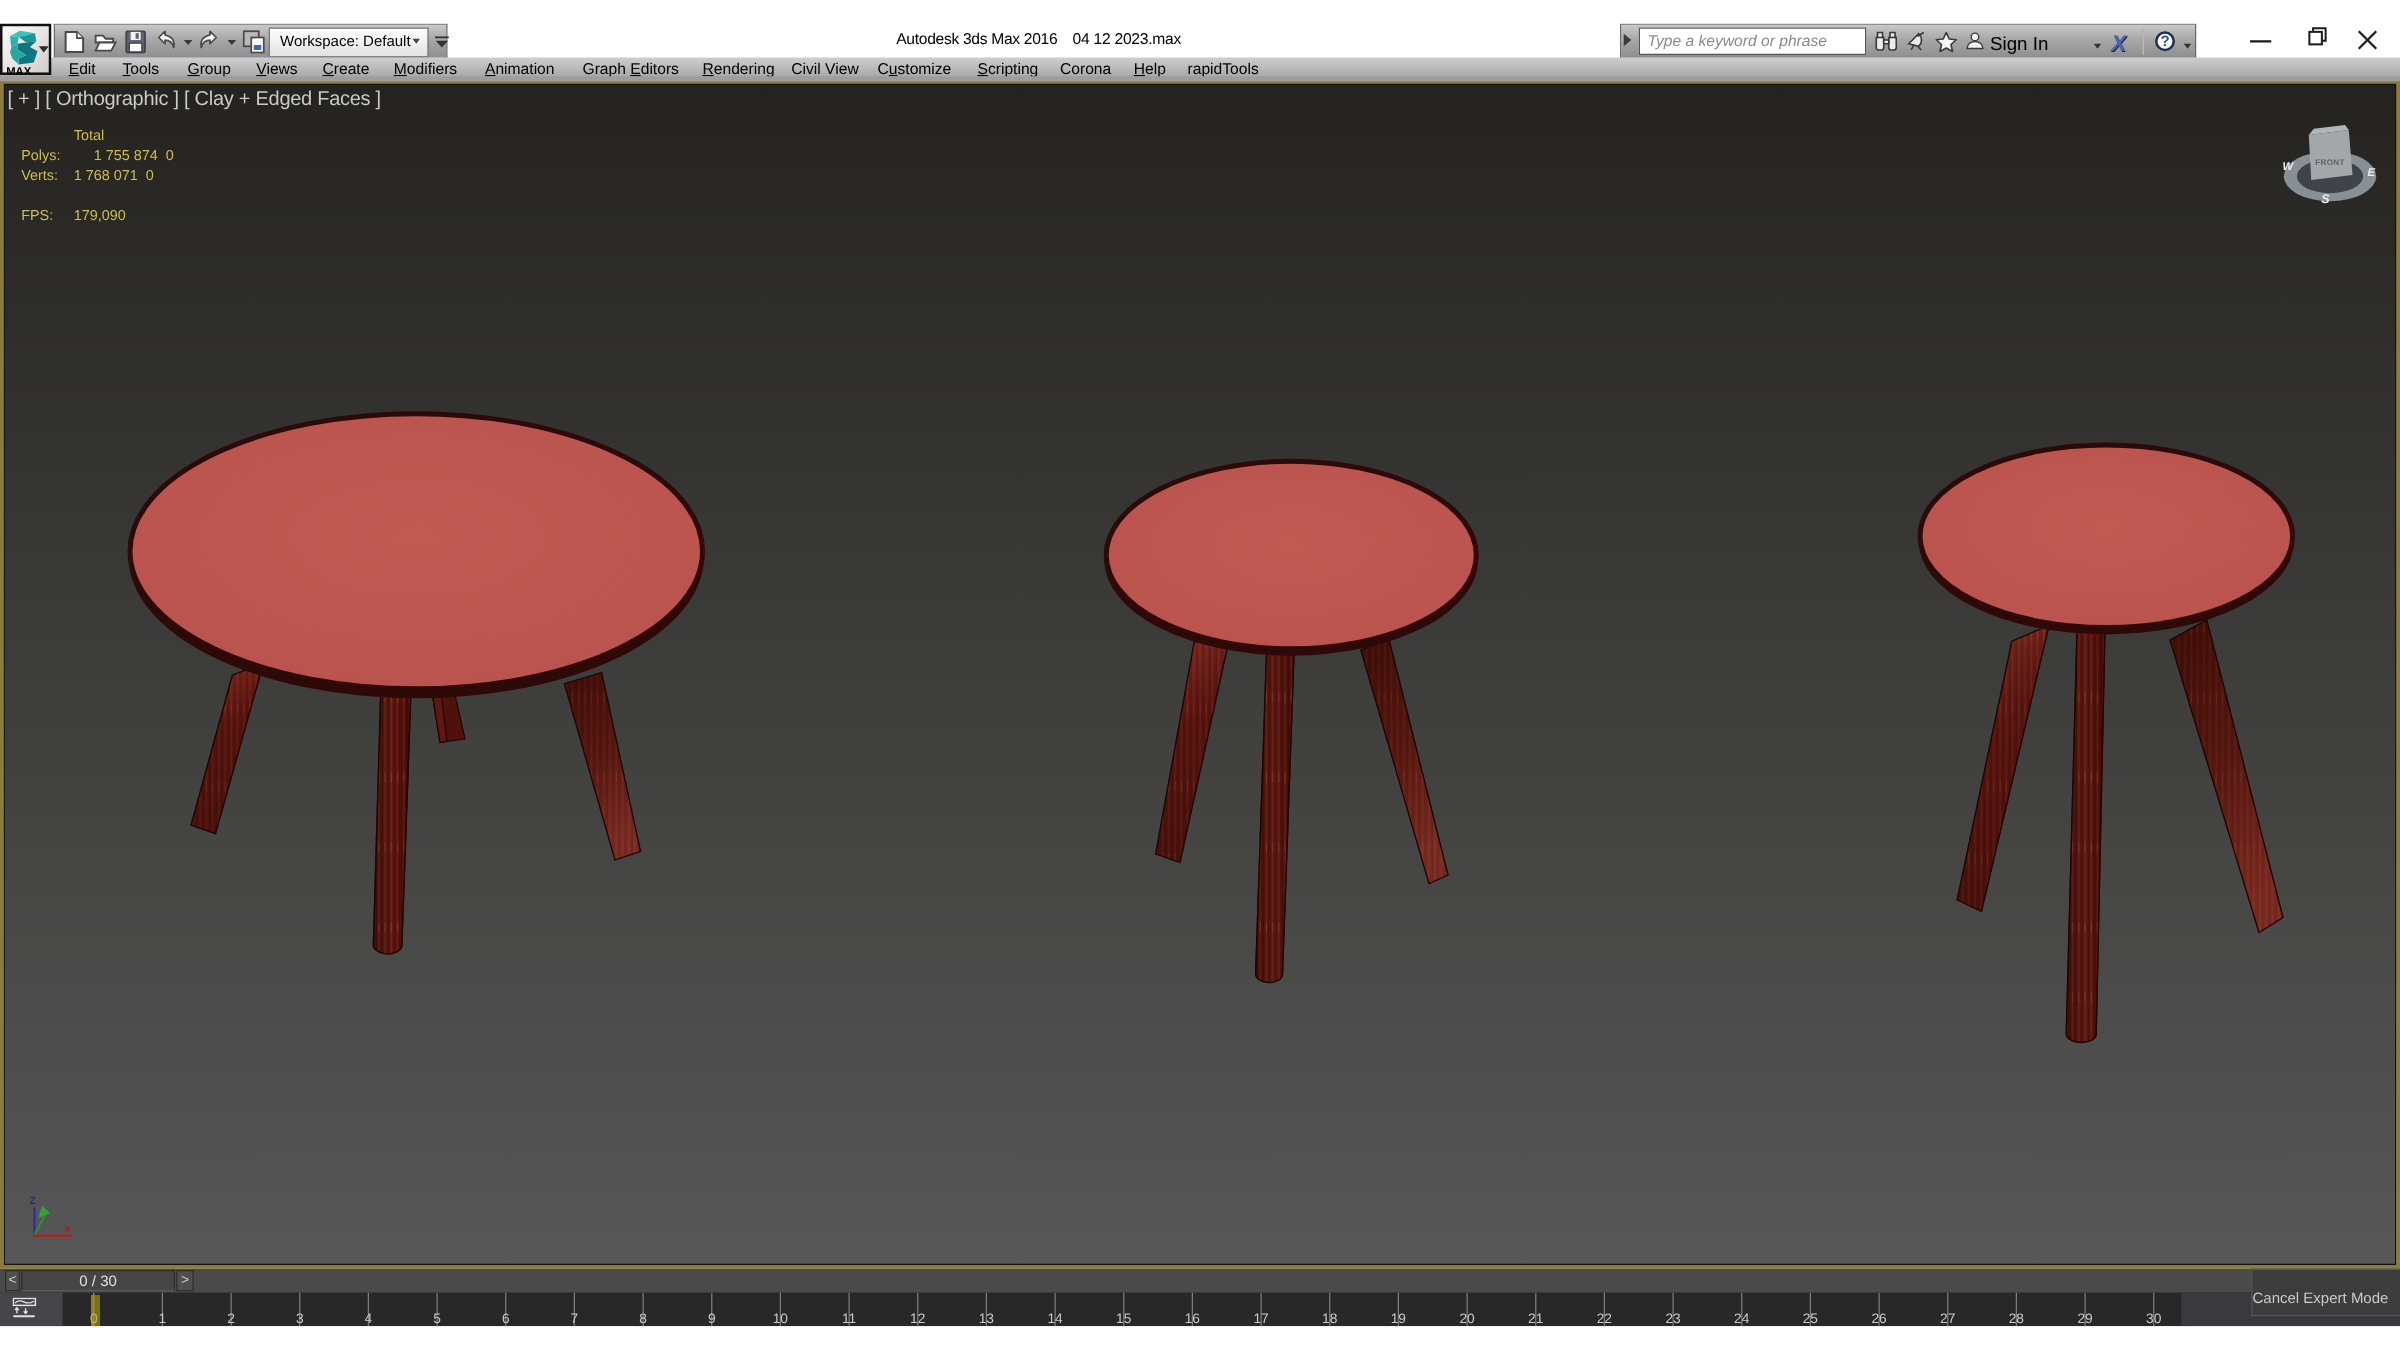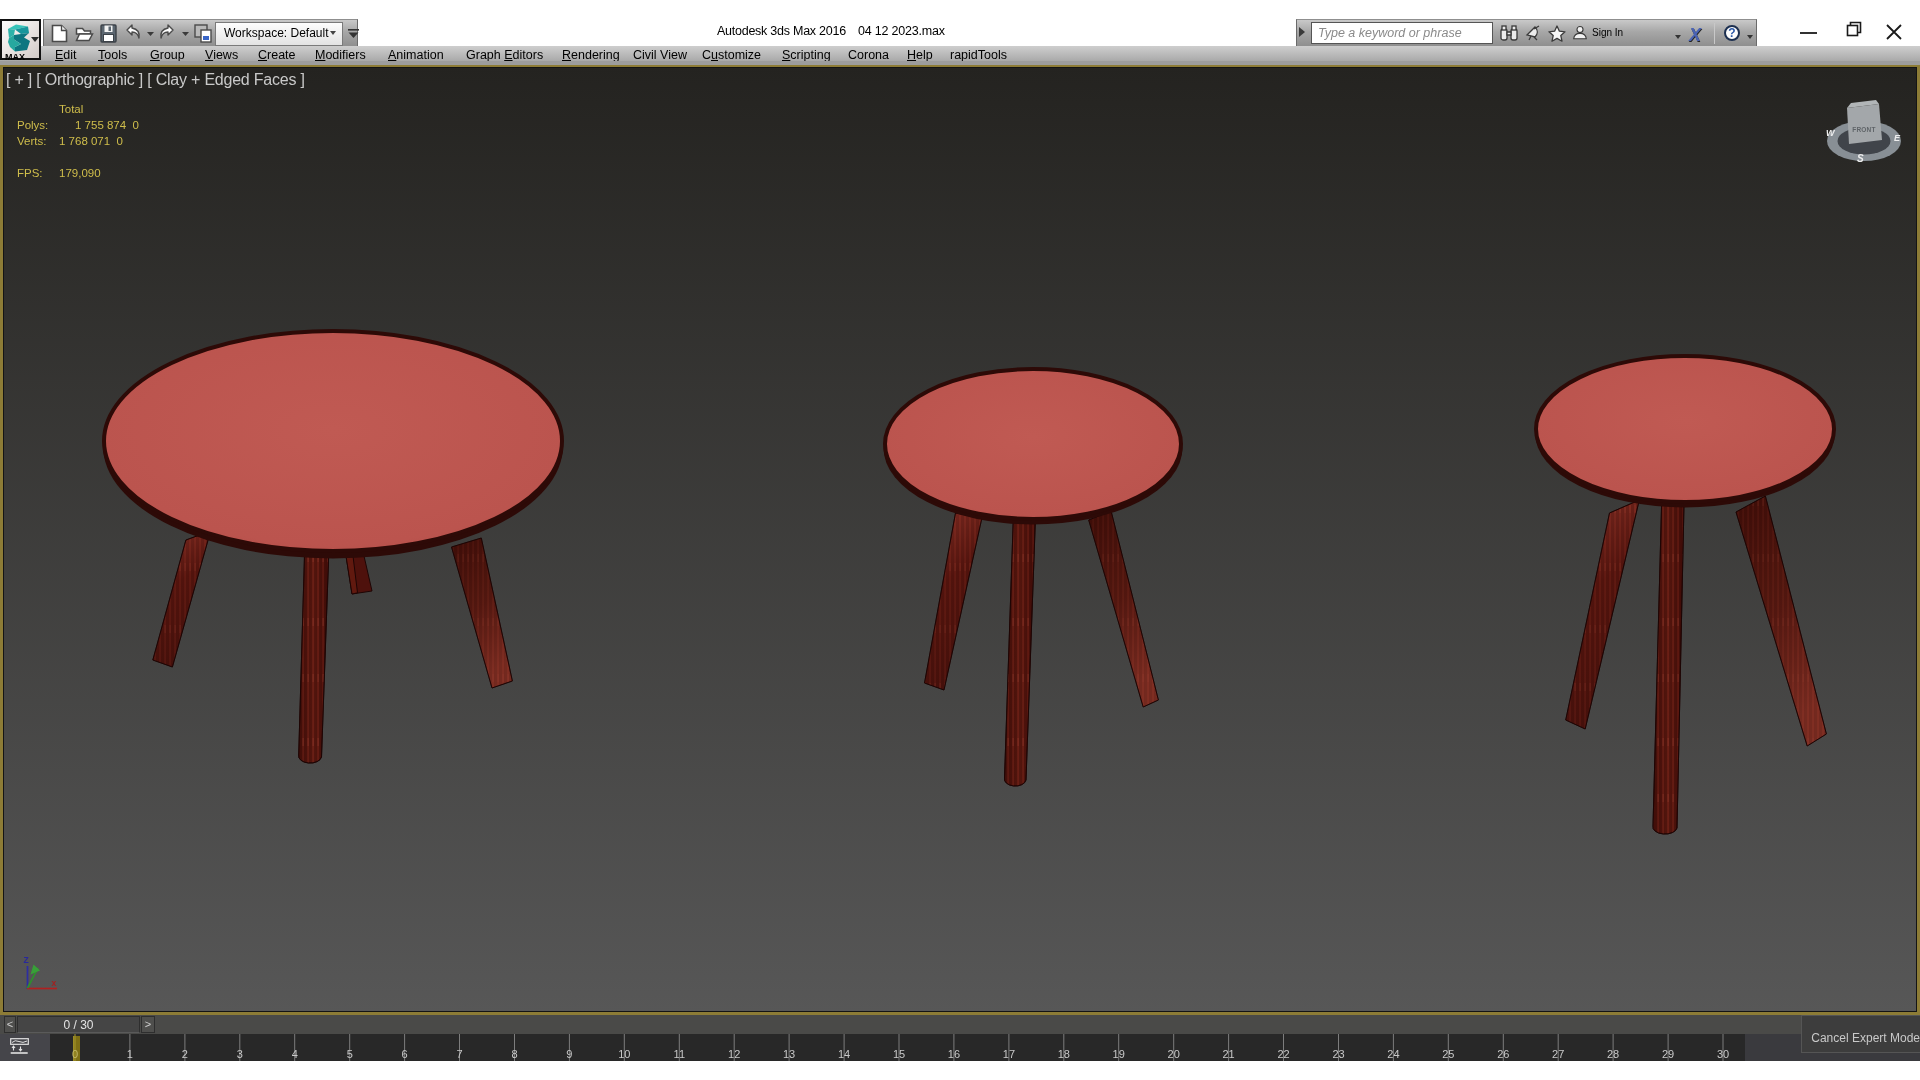--- a/index.html
+++ b/index.html
@@ -14,21 +14,21 @@
 #qat svg{position:absolute;top:4px}
 #wscombo{position:absolute;left:171px;top:2px;width:128px;height:24px;background:linear-gradient(#fdfdfd,#e3e3e3);border:1px solid #7a7a7a;font-size:12px;color:#000;line-height:20px;padding-left:8px}
 #wscombo .dd{position:absolute;right:6px;top:8px;width:0;height:0;border-left:3.5px solid transparent;border-right:3.5px solid transparent;border-top:4px solid #444}
 #titletxt1{left:717px;top:24px;font-size:12.5px;letter-spacing:-0.25px;color:#000}
 #titletxt2{left:858px;top:24px;font-size:12.5px;letter-spacing:-0.2px;color:#000}
 #searchbar{left:1296px;top:19px;width:461px;height:28px;background:linear-gradient(#c9c9c9,#a7a7a7 45%,#8f8f8f);border:1px solid #6a6a6a;border-top-color:#8f8f8f}
 #sfly{position:absolute;left:2px;top:7px;width:0;height:0;border-top:5px solid transparent;border-bottom:5px solid transparent;border-left:6px solid #3a3a3a}
 #sbox{position:absolute;left:14px;top:2px;width:182px;height:22px;background:#fff;border:1px solid #555}
 #sbox span{position:absolute;left:6px;top:3px;font-size:12.5px;font-style:italic;color:#8a8a8a}
 .sic{position:absolute;top:5px}
-#signin{position:absolute;left:295px;top:7px;font-size:10px;color:#000}
+#signin{position:absolute;left:295px;top:7px;font-size:15px;color:#000}
 #sdd1{position:absolute;left:378px;top:15px;width:0;height:0;border-left:3.5px solid transparent;border-right:3.5px solid transparent;border-top:4px solid #333}
 #xlogo{position:absolute;left:392px;top:5px;font-size:18px;font-weight:bold;color:#4a63b4;font-style:italic;text-shadow:0.5px 0.5px 0 #222}
 #sep1{position:absolute;left:417px;top:3px;width:1px;height:21px;background:#777;border-right:1px solid #c8c8c8}
 #qm{position:absolute;left:427px;top:5px;width:16px;height:16px;border:2px solid #1c2f50;border-radius:50%;background:#fdfdfd;color:#2a57a8;font-size:12px;font-weight:bold;text-align:center;line-height:13px}
 #sdd2{position:absolute;left:450px;top:15px;width:0;height:0;border-left:3.5px solid transparent;border-right:3.5px solid transparent;border-top:4px solid #333}
 .winbtn{position:absolute;top:0;height:46px;width:20px}
 
 #menubar{left:0;top:46px;width:1920px;height:26px;background:linear-gradient(#cecece,#b3b3b3 45%,#8e8e8e);border-bottom:1px solid #3a3a3a}
 .mi{position:absolute;top:1.5px;font-size:12.5px;color:#000}
 .mi u{text-underline-offset:1px}
@@ -39,21 +39,21 @@
 #vplabel{left:3px;top:4px;font-size:16px;letter-spacing:-0.22px;color:#c9c9c9}
 .stat{position:absolute;font-size:11.5px;color:#cfbd4b}
 
 #sliderrow{left:0;top:1015px;width:1920px;height:20px;background:#4a4a48}
 .tsbtn{position:absolute;top:1px;height:17px;background:#4f4f4d;border:1px solid #2e2e2e;color:#d0d0d0;font-size:11px;text-align:center;line-height:15px}
 #tstrack{position:absolute;left:17px;top:1px;width:123px;height:17px;background:#454545;border:1px solid #2e2e2e;border-bottom-color:#5a5a5a;color:#e3e3e3;font-size:12px;text-align:center;line-height:16px}
 #trackbar{left:0;top:1033.5px;width:1920px;height:27.5px;background:#282828}
 #tbleft{position:absolute;left:0;top:0;width:50px;height:27.5px;background:#45454a}
 #tbright{position:absolute;left:1745px;top:0;width:175px;height:27.5px;background:#3a3a3e}
 #fmarker{position:absolute;left:72.5px;top:2px;width:7px;height:25.5px;background:#7e6f15;border-left:1px solid #9c8c24}
-#cancelbtn{left:1801px;top:1015px;width:119px;height:38px;background:#3d3d3d;border:1px solid #555;border-right:none;color:#c9c9c9;font-size:12px;text-align:right;line-height:45px}
+#cancelbtn{left:1801px;top:1015px;width:119px;height:38px;background:#3d3d3d;border:1px solid #555;border-right:none;color:#c9c9c9;font-size:12px;text-align:left;line-height:45px}
 #whitestrip{left:0;top:1061px;width:1920px;height:19px;background:#fff}
 </style></head>
 <body>
 <div id="app">
 
 <div class="abs" id="titlebar"></div>
 <div class="abs" id="titletxt1">Autodesk 3ds Max 2016</div>
 <div class="abs" id="titletxt2">04 12 2023.max</div>
 
 <div class="abs" id="qat">

